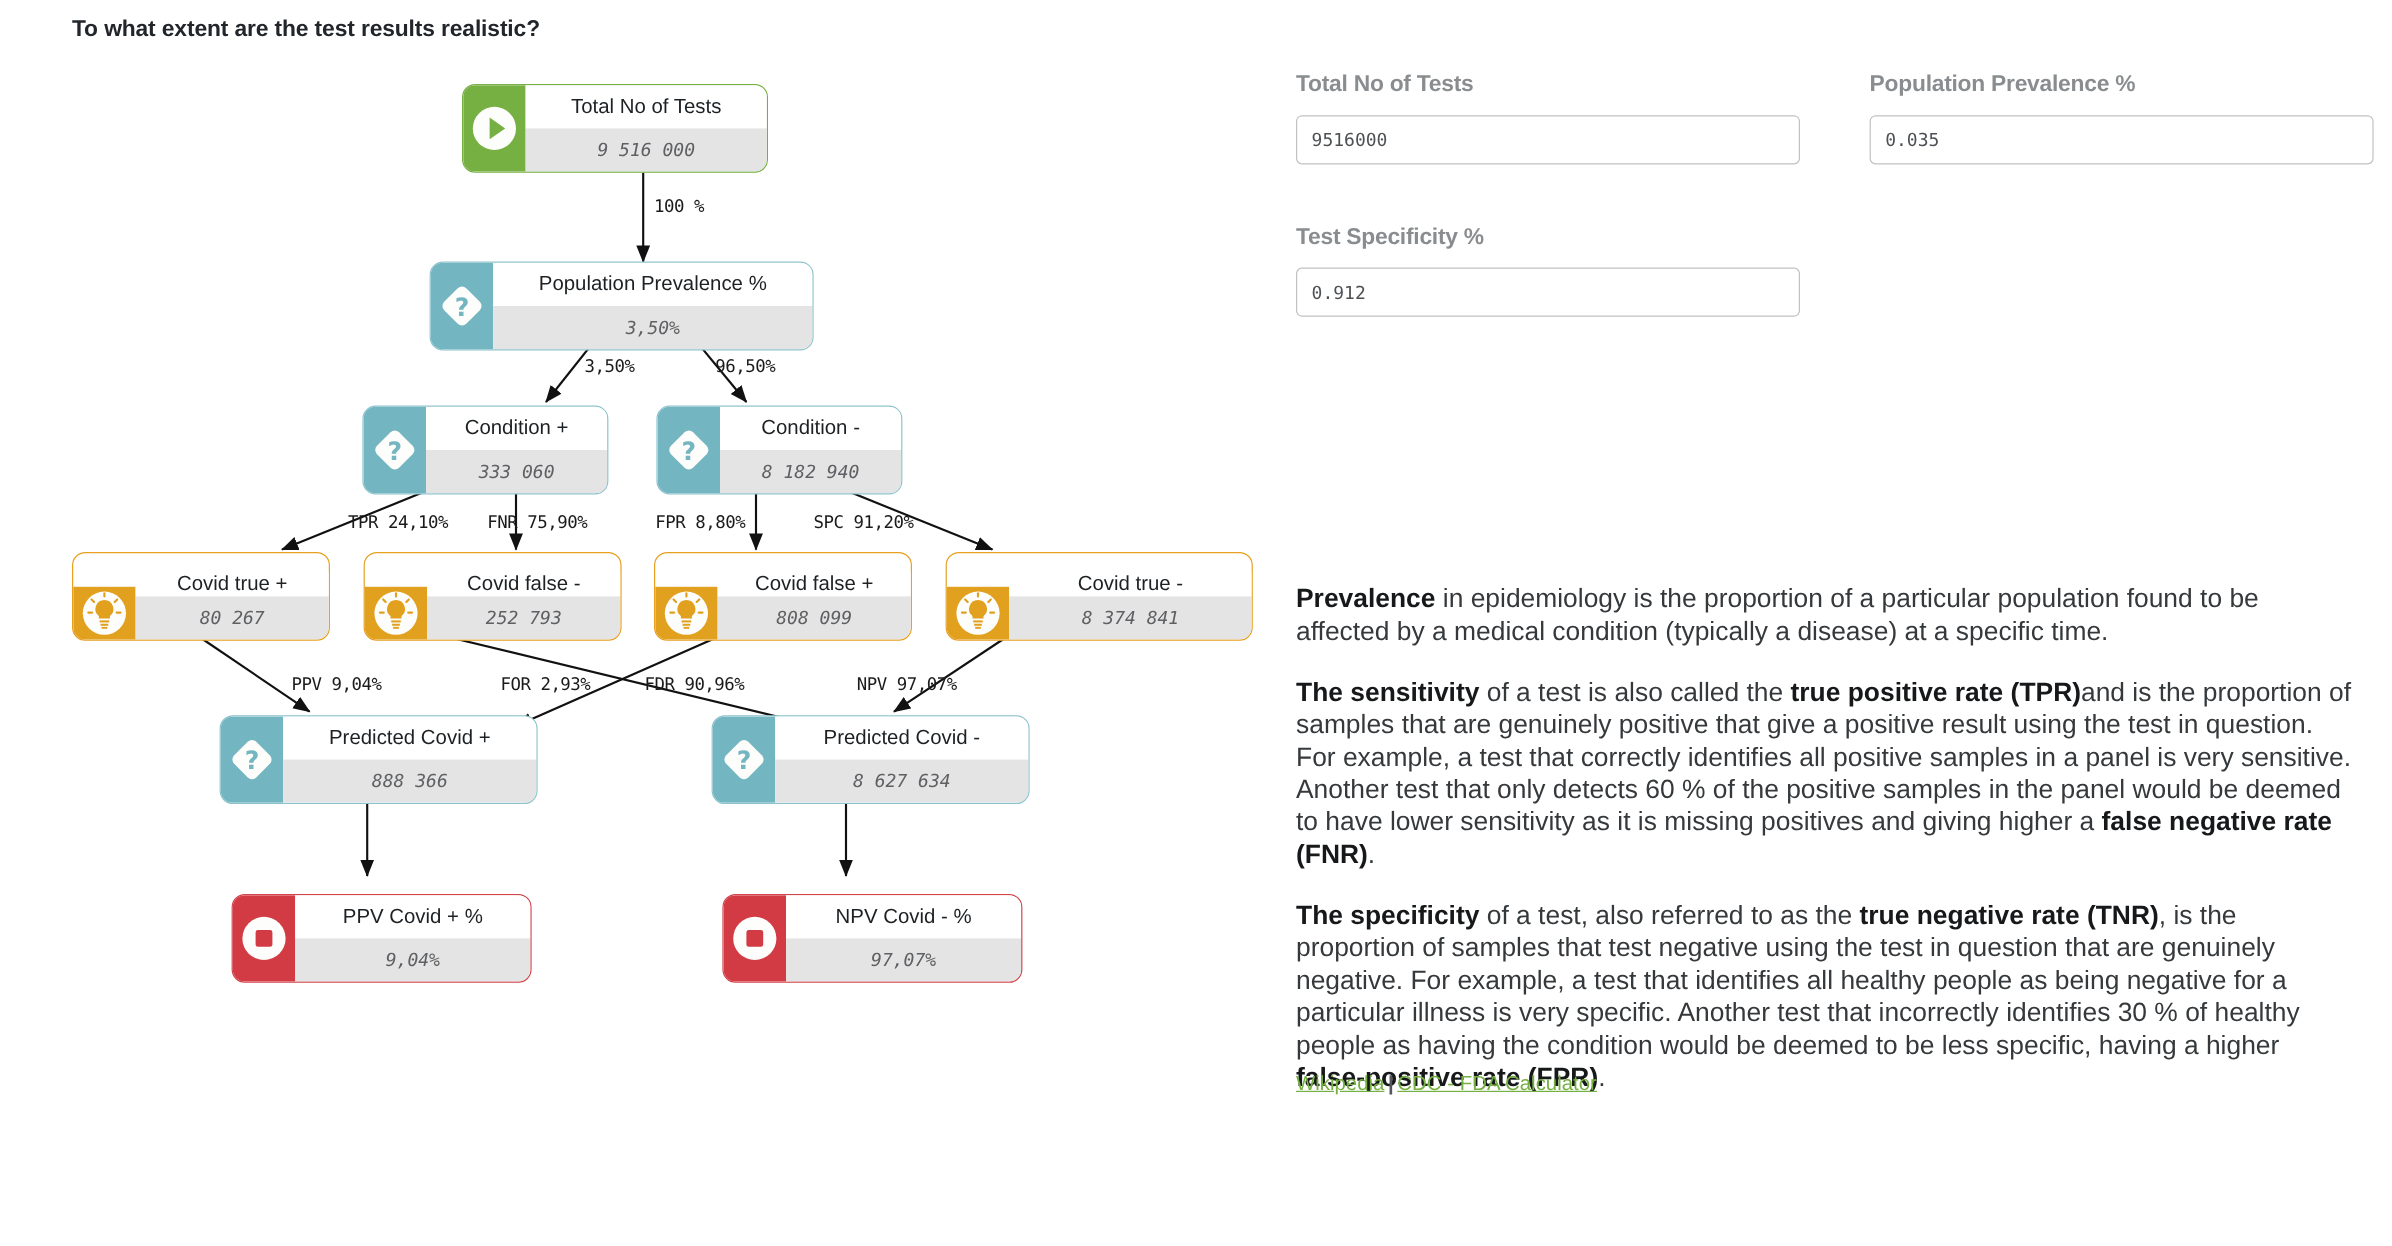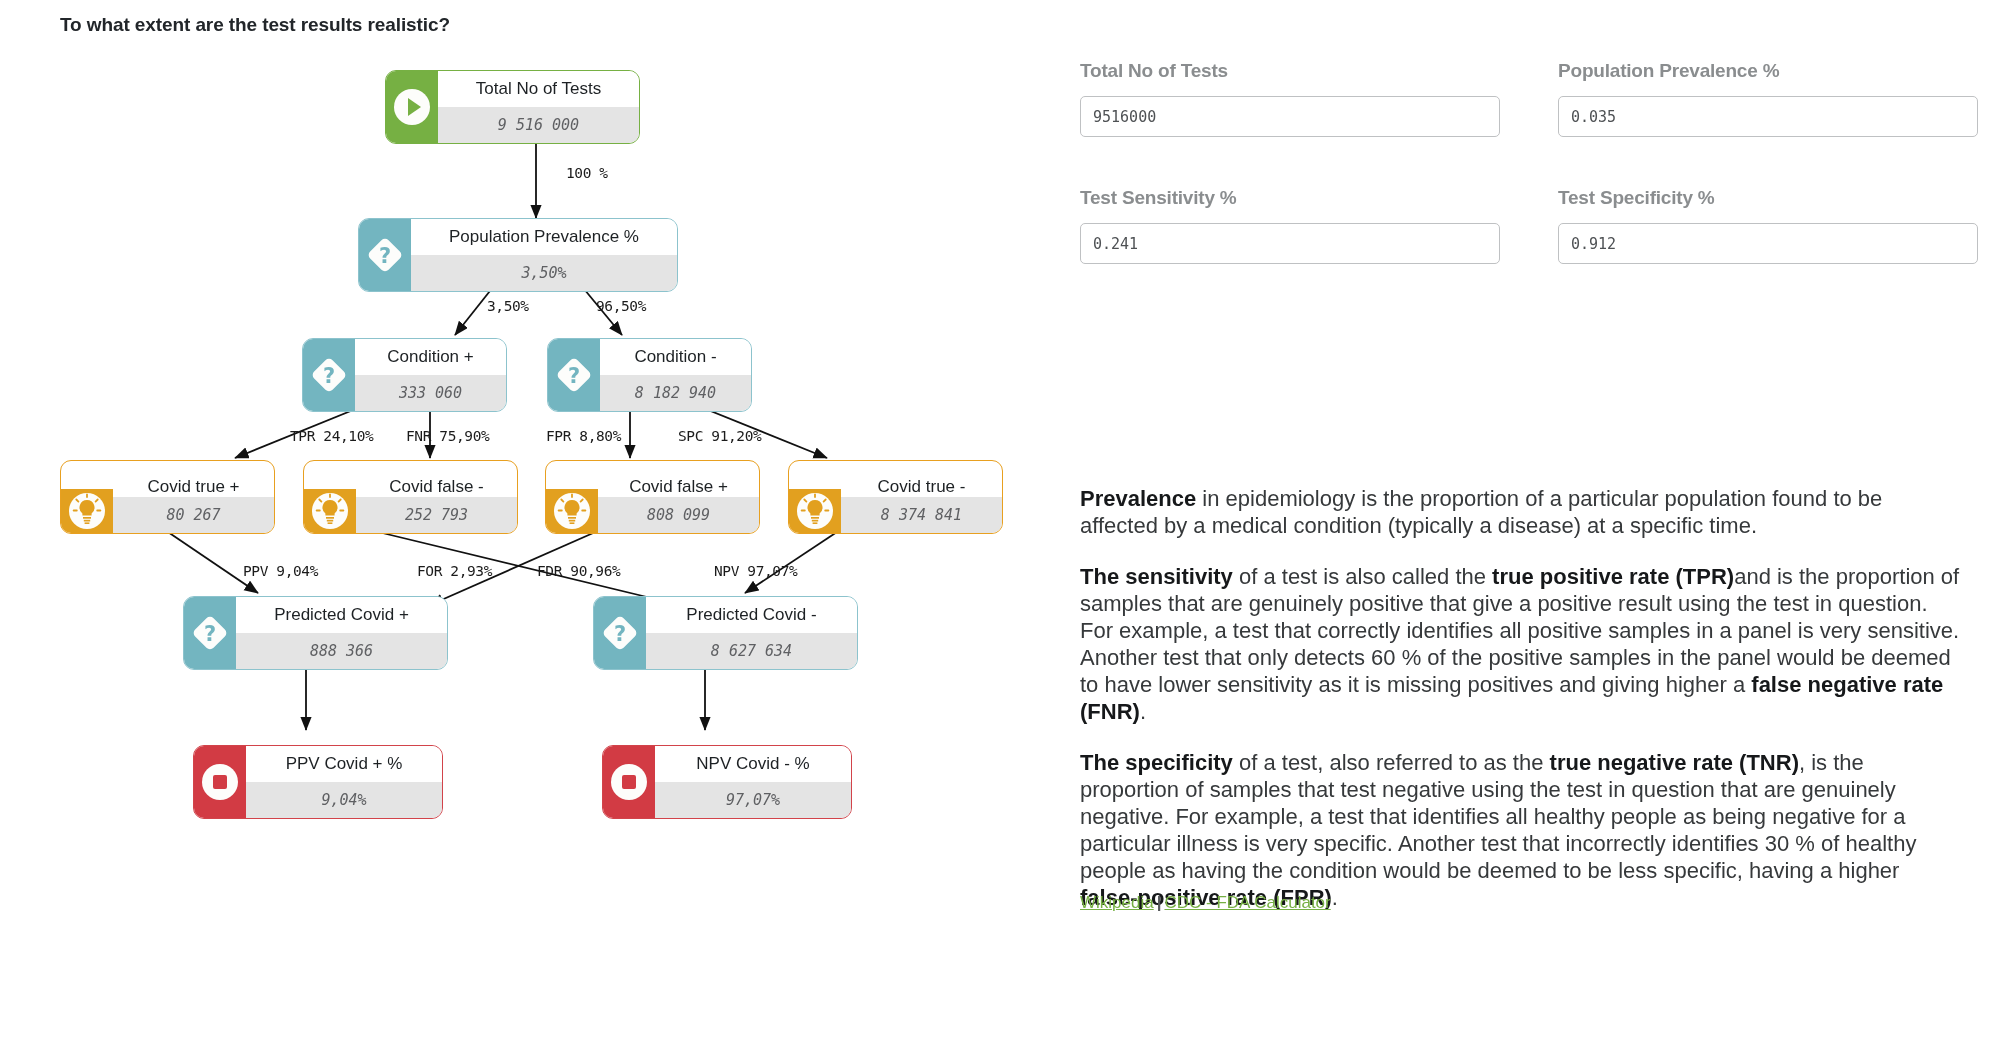--- a/index.html
+++ b/index.html
@@ -331,21 +331,21 @@
             <line x1="30.6" y1="12.6" x2="32.7" y2="10.5"></line>
           </g>
         </svg>
       </div>
       <div class="body-pane">
         <div class="node-title">Covid false +</div>
         <div class="node-value">808 099</div>
       </div>
     </div>
 
-    <div class="node orange" style="left:788px; top:420px; width:215px; height:74px;">
+    <div class="node orange" style="left:788px; top:420px; width:256px; height:74px;">
       <div class="icon-pane">
         <svg width="44" height="44" viewBox="0 0 44 44">
           <circle cx="22" cy="22" r="18" fill="#fdfdfb"></circle>
           <path d="M22 11 a7.5 7.5 0 0 0 -4.6 13.4 v2.1 h9.2 v-2.1 A7.5 7.5 0 0 0 22 11 z" fill="#e2a01f"></path>
           <rect x="18" y="28" width="8" height="1.7" fill="#e2a01f"></rect>
           <rect x="18.8" y="30.8" width="6.4" height="1.7" fill="#e2a01f"></rect>
           <rect x="19.6" y="33.4" width="4.8" height="1.6" fill="#e2a01f"></rect>
           <g stroke="#e2a01f" stroke-width="1.8" stroke-linecap="round">
             <line x1="22" y1="5.5" x2="22" y2="8"></line>
             <line x1="11.8" y1="21.5" x2="8.6" y2="21.5"></line>
@@ -406,21 +406,21 @@
           <circle cx="22" cy="22" r="18" fill="#fdfdfb"></circle>
           <rect x="15" y="15" width="14" height="14" rx="2" fill="#d23b44"></rect>
         </svg>
       </div>
       <div class="body-pane">
         <div class="node-title">NPV Covid - %</div>
         <div class="node-value">97,07%</div>
       </div>
     </div>
 
-    <div class="edge-label" style="left:566px; top:125px;">100 %</div>
+    <div class="edge-label" style="left:545px; top:125px;">100 %</div>
     <div class="edge-label" style="left:487px; top:258px;">3,50%</div>
     <div class="edge-label" style="left:596px; top:258px;">96,50%</div>
     <div class="edge-label" style="left:290px; top:388px;">TPR 24,10%</div>
     <div class="edge-label" style="left:406px; top:388px;">FNR 75,90%</div>
     <div class="edge-label" style="left:546px; top:388px;">FPR 8,80%</div>
     <div class="edge-label" style="left:678px; top:388px;">SPC 91,20%</div>
     <div class="edge-label" style="left:243px; top:523px;">PPV 9,04%</div>
     <div class="edge-label" style="left:417px; top:523px;">FOR 2,93%</div>
     <div class="edge-label" style="left:537px; top:523px;">FDR 90,96%</div>
     <div class="edge-label" style="left:714px; top:523px;">NPV 97,07%</div>
@@ -432,24 +432,20 @@
       <div class="field">
         <div class="field-label">Total No of Tests</div>
         <input class="field-input" type="text" value="9516000" style="">
       </div>
 
       <div class="field">
         <div class="field-label">Population Prevalence %</div>
         <input class="field-input" type="text" value="0.035" style="">
       </div>
 
-      <div class="field">
-        <div class="field-label">Test Sensitivity %</div>
-        <input class="field-input" type="text" value="0.241" style="">
-      </div>
 
       <div class="field">
         <div class="field-label">Test Specificity %</div>
         <input class="field-input" type="text" value="0.912" style="">
       </div>
 
     </div>
   </div>
 
   <div id="info-text">

